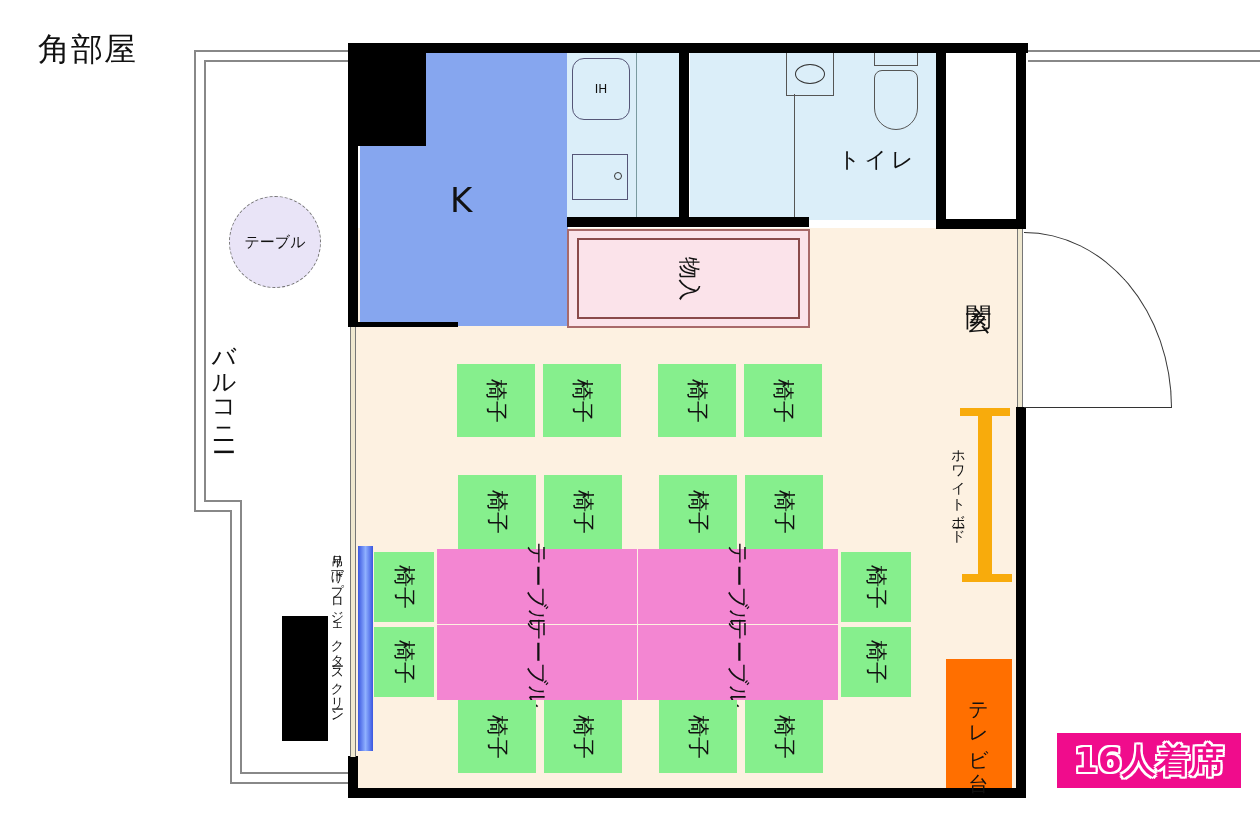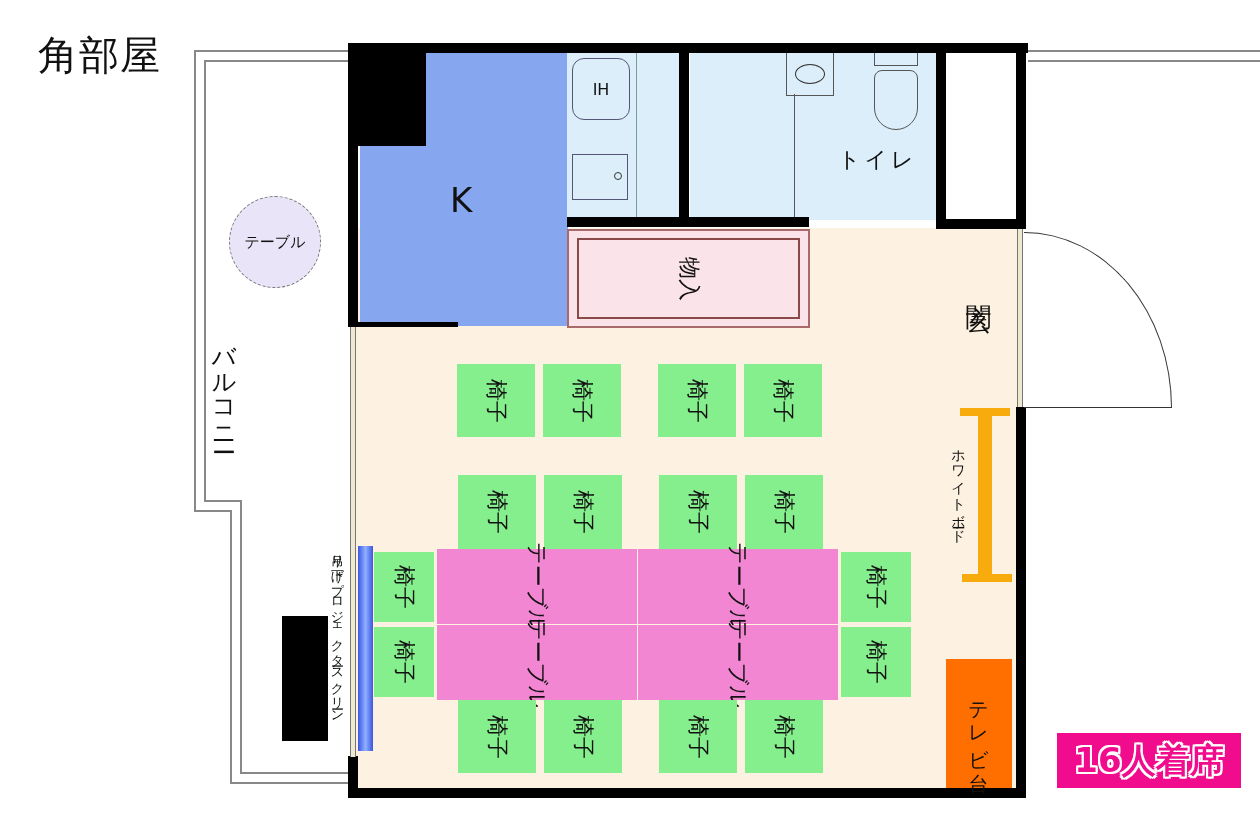--- a/index.html
+++ b/index.html
@@ -1,18 +1,18 @@
 <!DOCTYPE html>
 <html><head>
 <meta charset="utf-8">
 <style>
   html,body{margin:0;padding:0;background:#fff;}
   body{width:1260px;height:840px;position:relative;overflow:hidden;font-family:"DejaVu Sans",sans-serif;color:#111;}
   .abs{position:absolute;box-sizing:border-box;}
-  .title{left:38px;top:28px;font-size:40px;letter-spacing:1px;}
+  .title{left:38px;top:28px;font-size:32px;letter-spacing:1px;}
   .line{background:#888;}
   .wall{background:#000;}
   .floor{background:#fdf1e1;}
   .kitchen{background:#86a6ef;}
   .blue-room{background:#dbeef9;}
   .pink-store{background:#fbe3ea;border:2px solid #a86a6a;}
   .pink-store-inner{border:2px solid #8a4a4a;}
   .chair{background:#86ef8d;display:flex;align-items:center;justify-content:center;}
   .table{background:#f386d2;display:flex;align-items:center;justify-content:center;}
   .vtxt{writing-mode:vertical-rl;font-size:20px;line-height:1;}
@@ -52,21 +52,21 @@
 
 <div class="abs floor" style="left:356px;top:228px;width:664px;height:560px;"></div>
 
 <div class="abs kitchen" style="left:360px;top:52px;width:208px;height:274px;"></div>
 <div class="abs wall" style="left:348px;top:44px;width:78px;height:102px;"></div>
 <div class="abs" style="left:450px;top:180px;font-size:34px;">K</div>
 <div class="abs wall" style="left:348px;top:322px;width:110px;height:5px;"></div>
 
 <div class="abs blue-room" style="left:567px;top:52px;width:112px;height:166px;"></div>
 <div class="abs" style="left:636px;top:52px;width:1px;height:166px;background:#7a9aa0;"></div>
-<div class="abs" style="left:572px;top:58px;width:58px;height:62px;border:1.5px solid #557;border-radius:12px;display:flex;align-items:center;justify-content:center;font-size:16px;">
+<div class="abs" style="left:572px;top:58px;width:58px;height:62px;border:1.5px solid #557;border-radius:12px;display:flex;align-items:center;justify-content:center;font-size:12px;">
   <span>IH</span>
 </div>
 <div class="abs" style="left:572px;top:154px;width:56px;height:46px;border:1.5px solid #557;"></div>
 <div class="abs" style="left:614px;top:172px;width:8px;height:8px;border:1px solid #333;border-radius:50%;"></div>
 
 <div class="abs blue-room" style="left:690px;top:52px;width:248px;height:168px;"></div>
 <div class="abs" style="left:794px;top:94px;width:1px;height:126px;background:#555;"></div>
 <div class="abs" style="left:786px;top:52px;width:48px;height:44px;border:1px solid #555;"></div>
 <div class="abs" style="left:795px;top:64px;width:30px;height:20px;border:1px solid #333;border-radius:50%;"></div>
 <div class="abs" style="left:874px;top:52px;width:44px;height:14px;border:1px solid #555;"></div>

